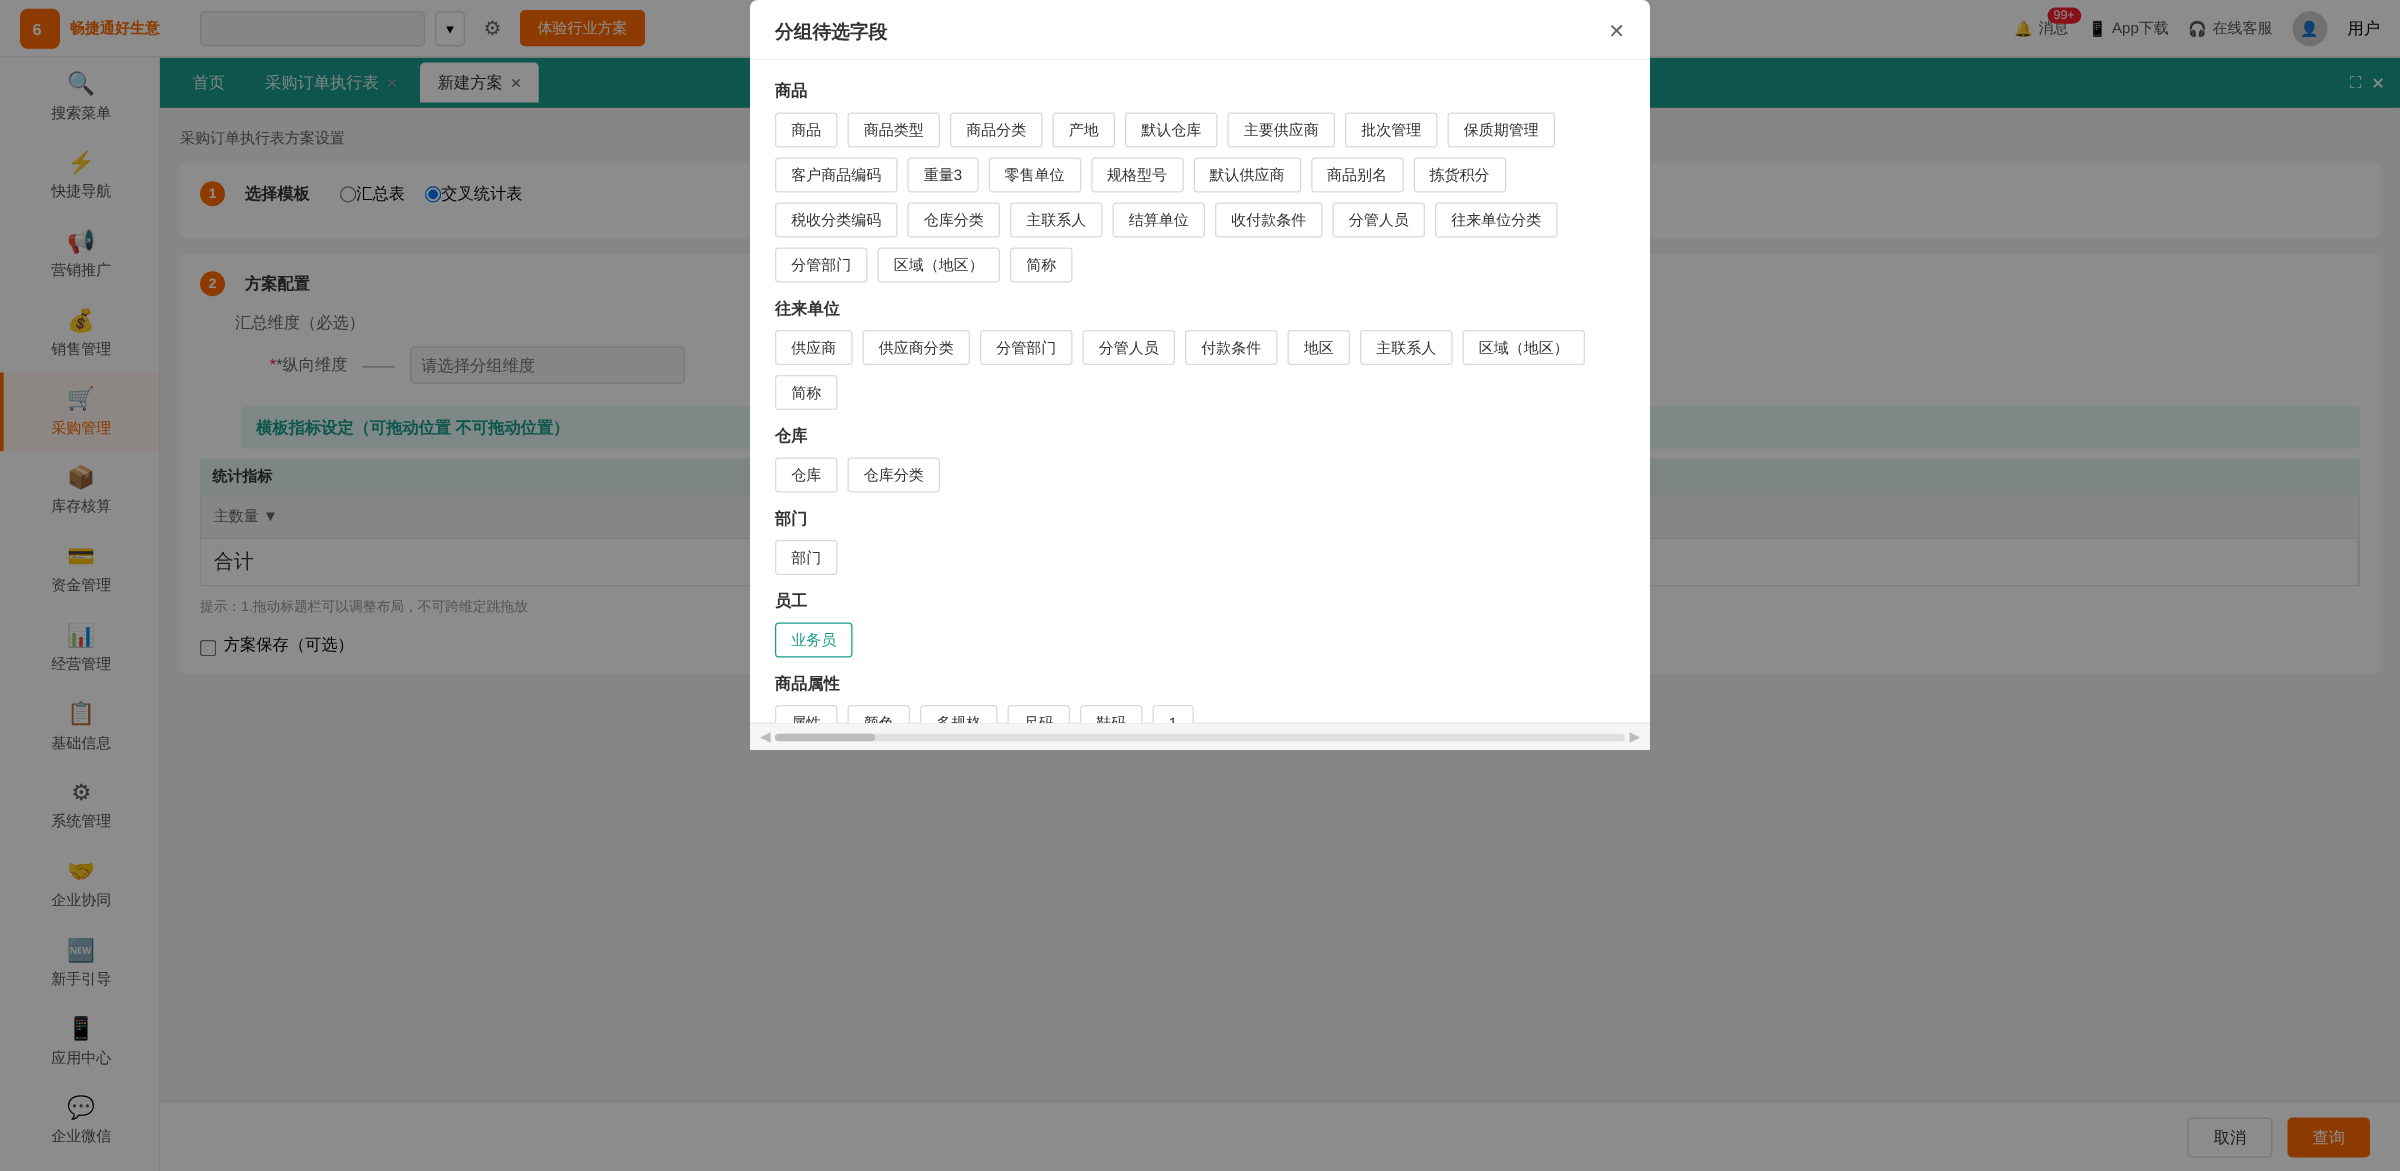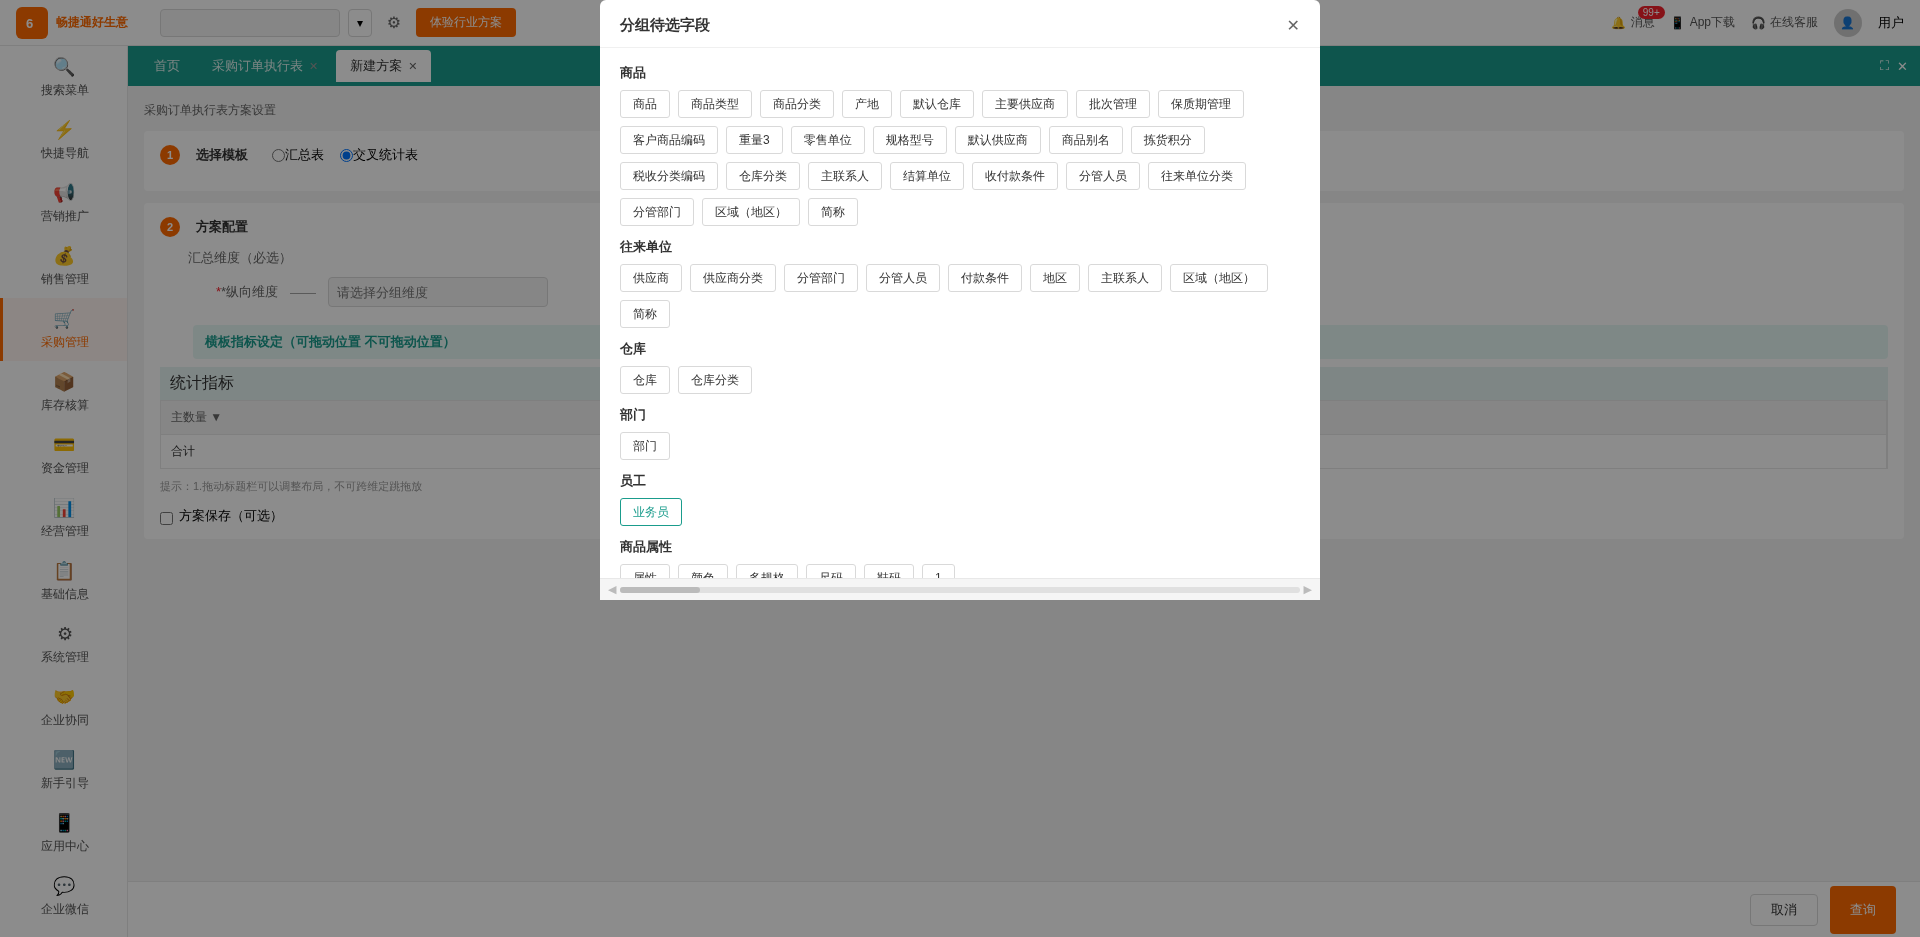--- a/index.html
+++ b/index.html
@@ -182,21 +182,21 @@
       gap: 12px;
       z-index: 99;
     }
     .btn-cancel {
       height: 32px; padding: 0 20px;
       border: 1px solid #d9d9d9;
       background: #fff; border-radius: 4px;
       cursor: pointer; font-size: 13px; color: #333;
     }
     .btn-confirm {
-      height: 48px; padding: 0 20px;
+      height: 32px; padding: 0 20px;
       border: none;
       background: #ff6a00; border-radius: 4px;
       cursor: pointer; font-size: 13px; color: #fff;
     }
 
     
     .modal-overlay {
       position: fixed;
       top: 0; left: 0; right: 0; bottom: 0;
       background: rgba(0,0,0,0.45);
@@ -292,21 +292,21 @@
       border-right: 1px solid #e8e8e8;
     }
     .table-data-row {
       display: flex;
       border: 1px solid #e8e8e8;
       border-top: none;
     }
     .table-data-cell {
       flex: 1;
       padding: 8px 10px;
-      font-size: 12px; color: #333;
+      font-size: 16px; color: #333;
       border-right: 1px solid #e8e8e8;
     }
     .hint-text {
       font-size: 11px; color: #999; margin-top: 8px; line-height: 1.8;
     }
     .checkbox-row { display: flex; align-items: flex-end; gap: 6px; margin-top: 10px; }
     .required-star { color: #f5222d; }
     .field-row-label { min-width: 90px; text-align: right; color: #666; font-size: 13px; }
     .divider-line { color: #999; }
   </style>
@@ -478,21 +478,21 @@
 
     <div class="section-header">
       <span class="section-header-label">
         横板指标设定（<span style="color:#1a9c8c;cursor:pointer;">可拖动位置</span>
         <span> </span>
         <span style="color:#1a9c8c;cursor:pointer;">不可拖动位置</span>）
       </span>
     </div>
 
     <div class="table-area">
-      <div style="background:#e6f4f3;padding:6px 10px;font-size:16px;color:#333;font-weight:normal;">统计指标</div>
+      <div style="background:#e6f4f3;padding:6px 10px;font-size:12px;color:#333;font-weight:bold;">统计指标</div>
       <div class="table-header-row">
         <div class="table-header-cell">
           <span>主数量</span>
           <span>▼</span>
         </div>
         <div class="table-header-cell">
           <span>金额</span>
         </div>
       </div>
       <div class="table-data-row">

